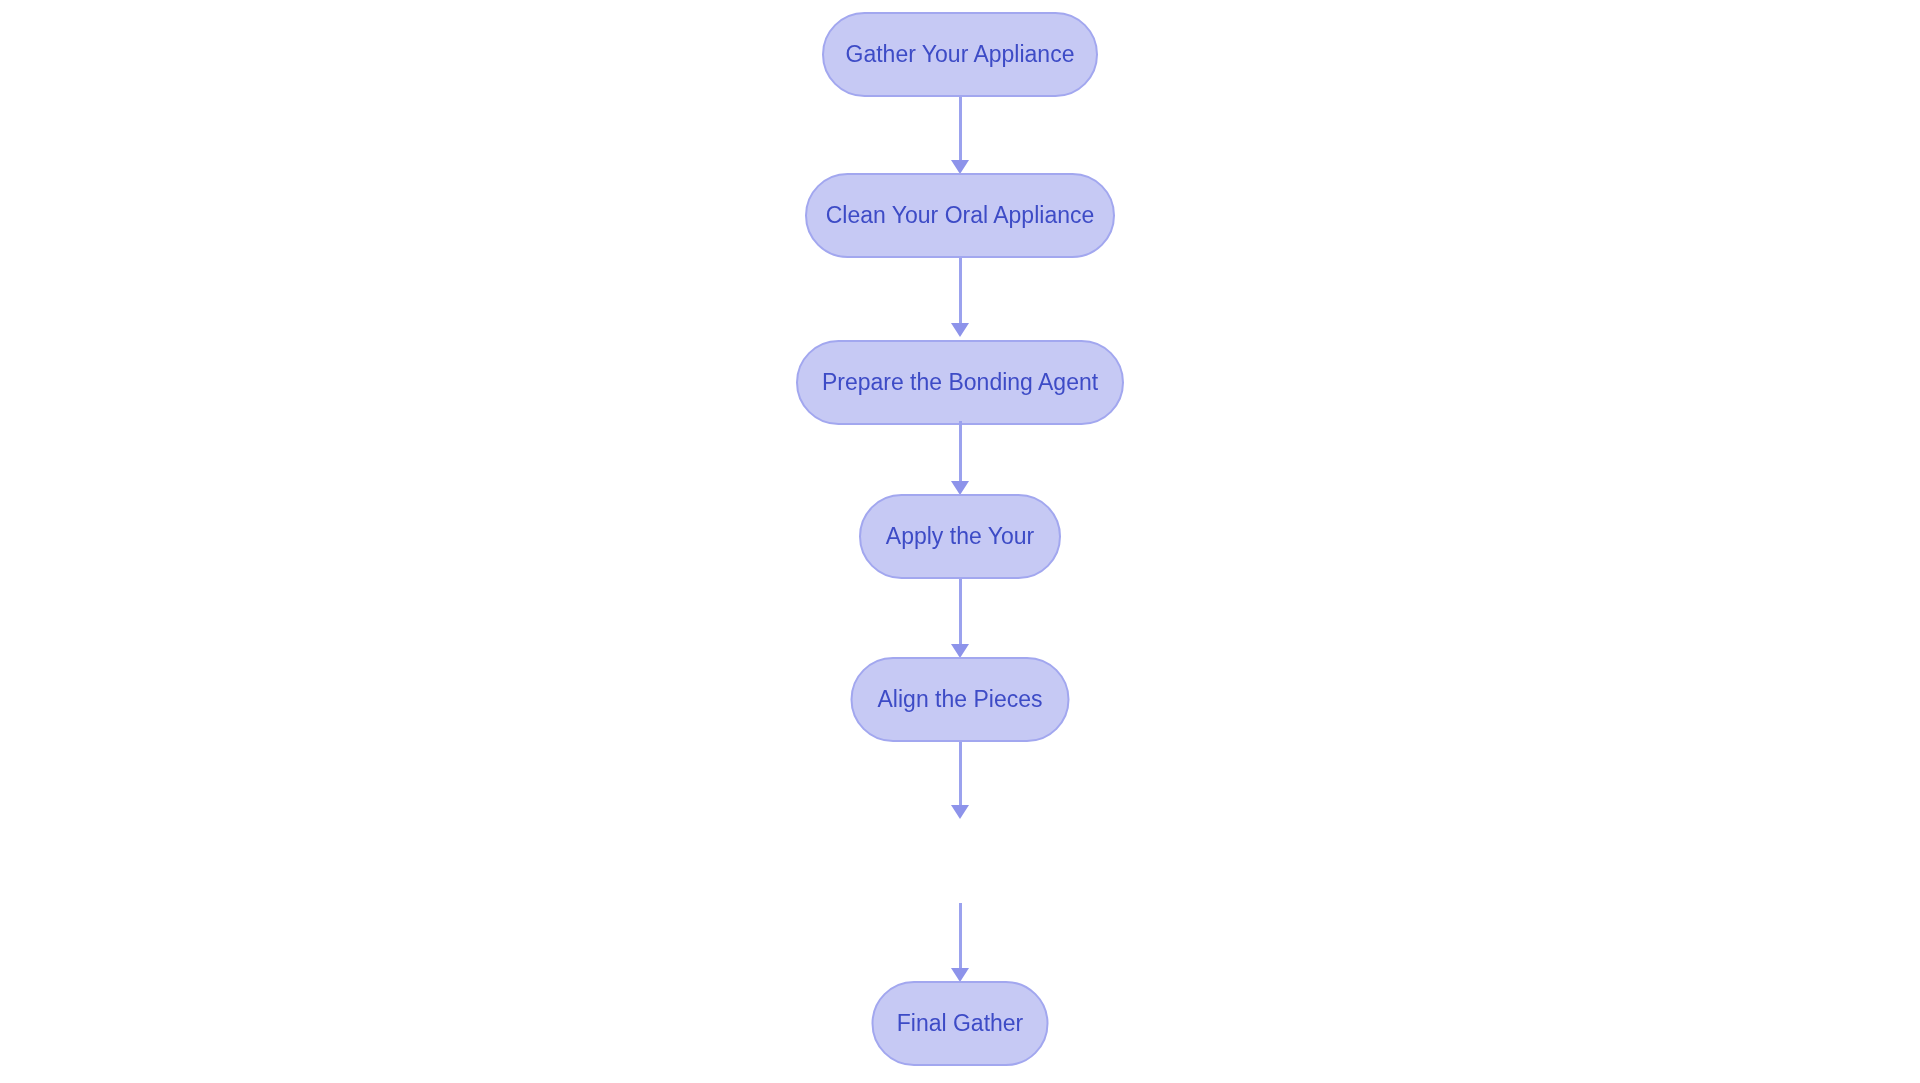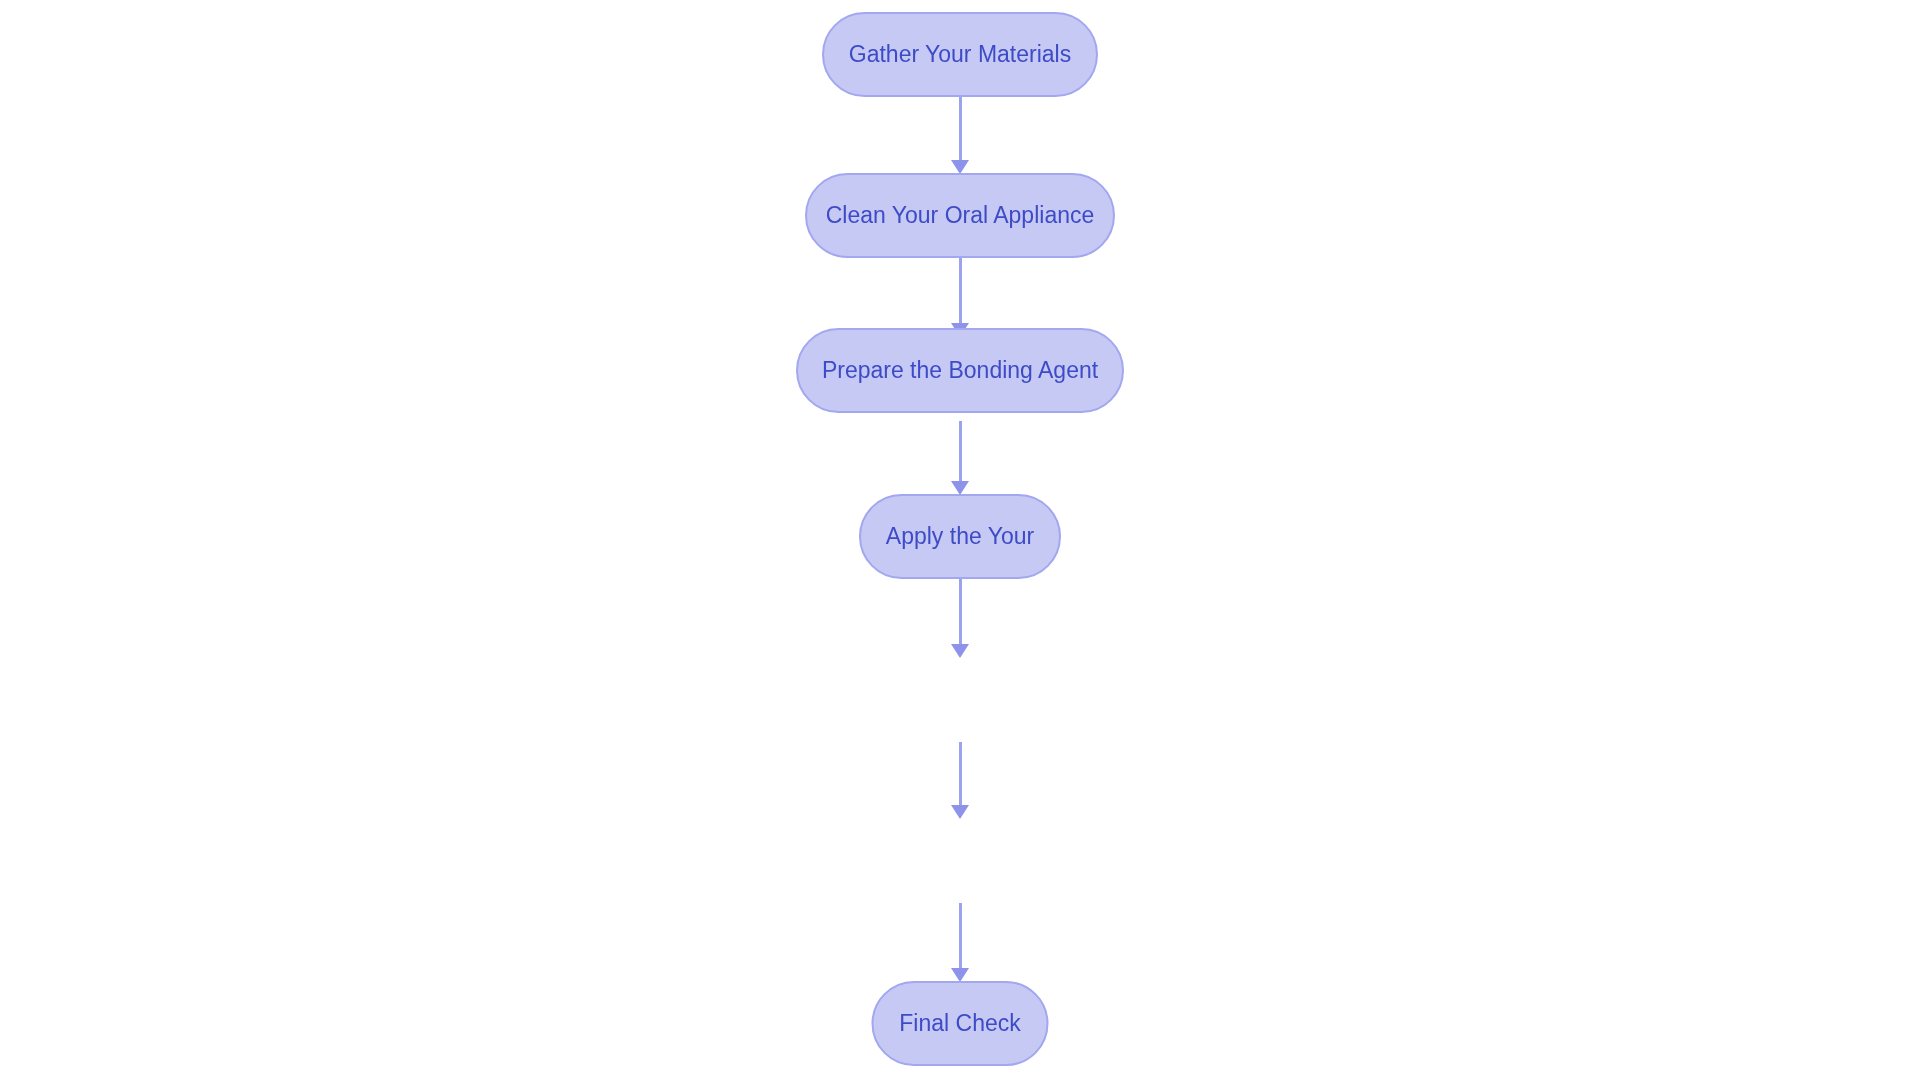--- a/index.html
+++ b/index.html
@@ -33,21 +33,21 @@
     box-sizing:border-box;
     display:flex;
     align-items:center;
     justify-content:center;
     color:var(--node-text);
     font-size:23px;
     white-space:nowrap;
   }
   .n1{top:12px;width:276px}
   .n2{top:173px;width:310px}
-  .n3{top:328px;width:328px}
+  .n3{top:340px;width:328px}
   .n4{top:494px;width:202px}
   .n5{top:657px;width:219px}
   .n6{top:818px;width:212px}
   .n7{top:981px;width:177px}
 
   .arrow{
     position:absolute;
     left:50%;
     transform:translateX(-50%);
     width:20px;
@@ -72,21 +72,21 @@
     border-right:9px solid transparent;
     border-top:14px solid var(--arrow-head);
   }
 </style>
 </head>
 <body>
 
 <div class="canvas">
 
   <div class="node n1">
-    <span>Gather Your Materials</span>
+    <span>Gather Your Appliance</span>
   </div>
 
   <div class="arrow a1">
     <div class="line"></div>
     <div class="head"></div>
   </div>
 
   <div class="node n2">
     <span>Clean Your Oral Appliance</span>
   </div>
@@ -107,29 +107,32 @@
 
   <div class="node n4">
     <span>Apply the Your</span>
   </div>
 
   <div class="arrow a4">
     <div class="line"></div>
     <div class="head"></div>
   </div>
 
+  <div class="node n5">
+    <span>Align the Pieces</span>
+  </div>
 
   <div class="arrow a5">
     <div class="line"></div>
     <div class="head"></div>
   </div>
 
 
   <div class="arrow a6">
     <div class="line"></div>
     <div class="head"></div>
   </div>
 
   <div class="node n7">
-    <span>Final Check</span>
+    <span>Final Gather</span>
   </div>
 
 </div>
 
 </body></html>

